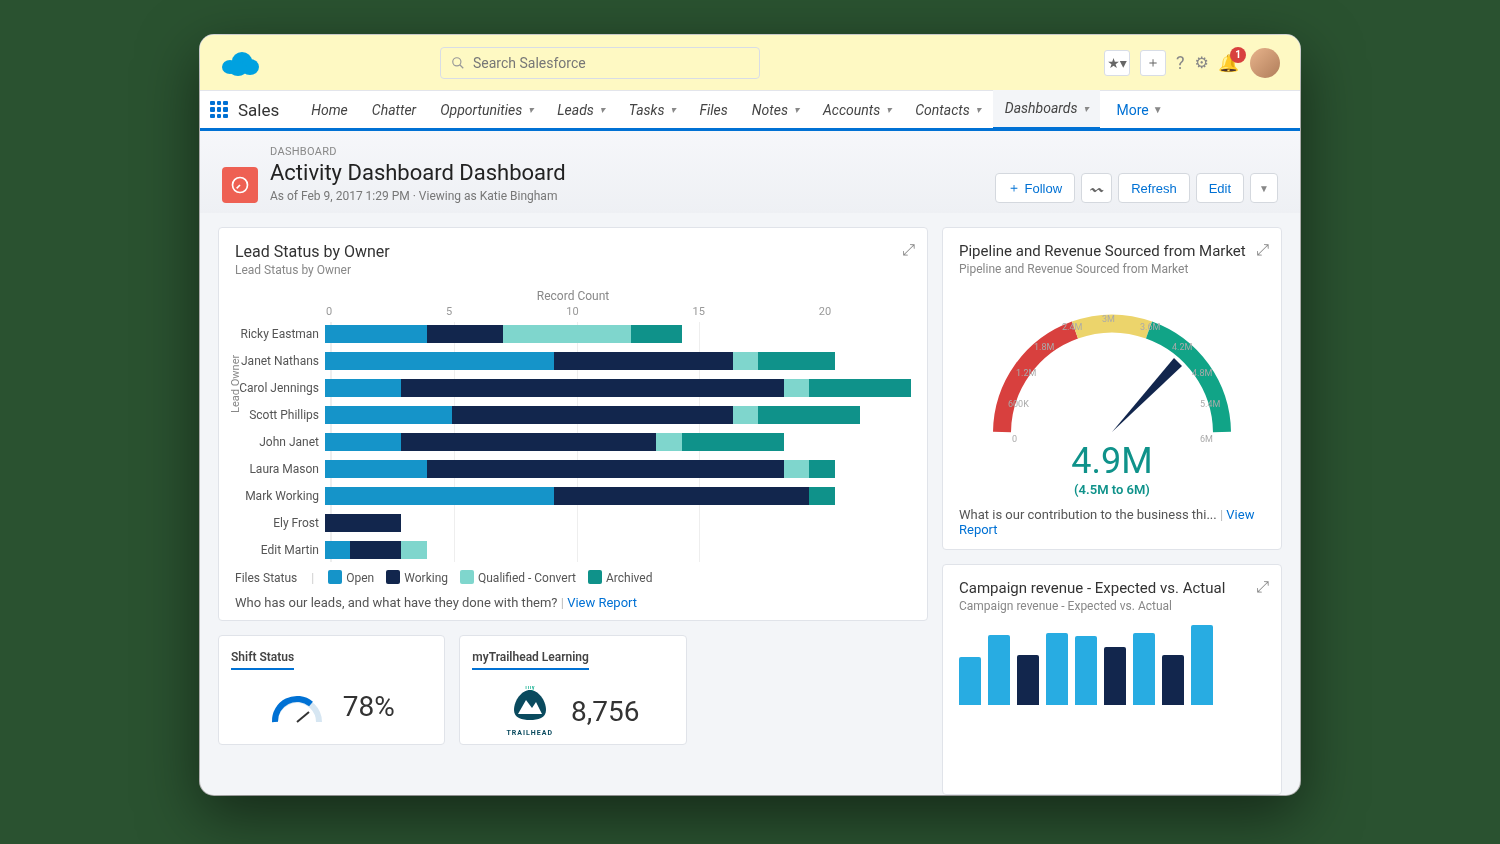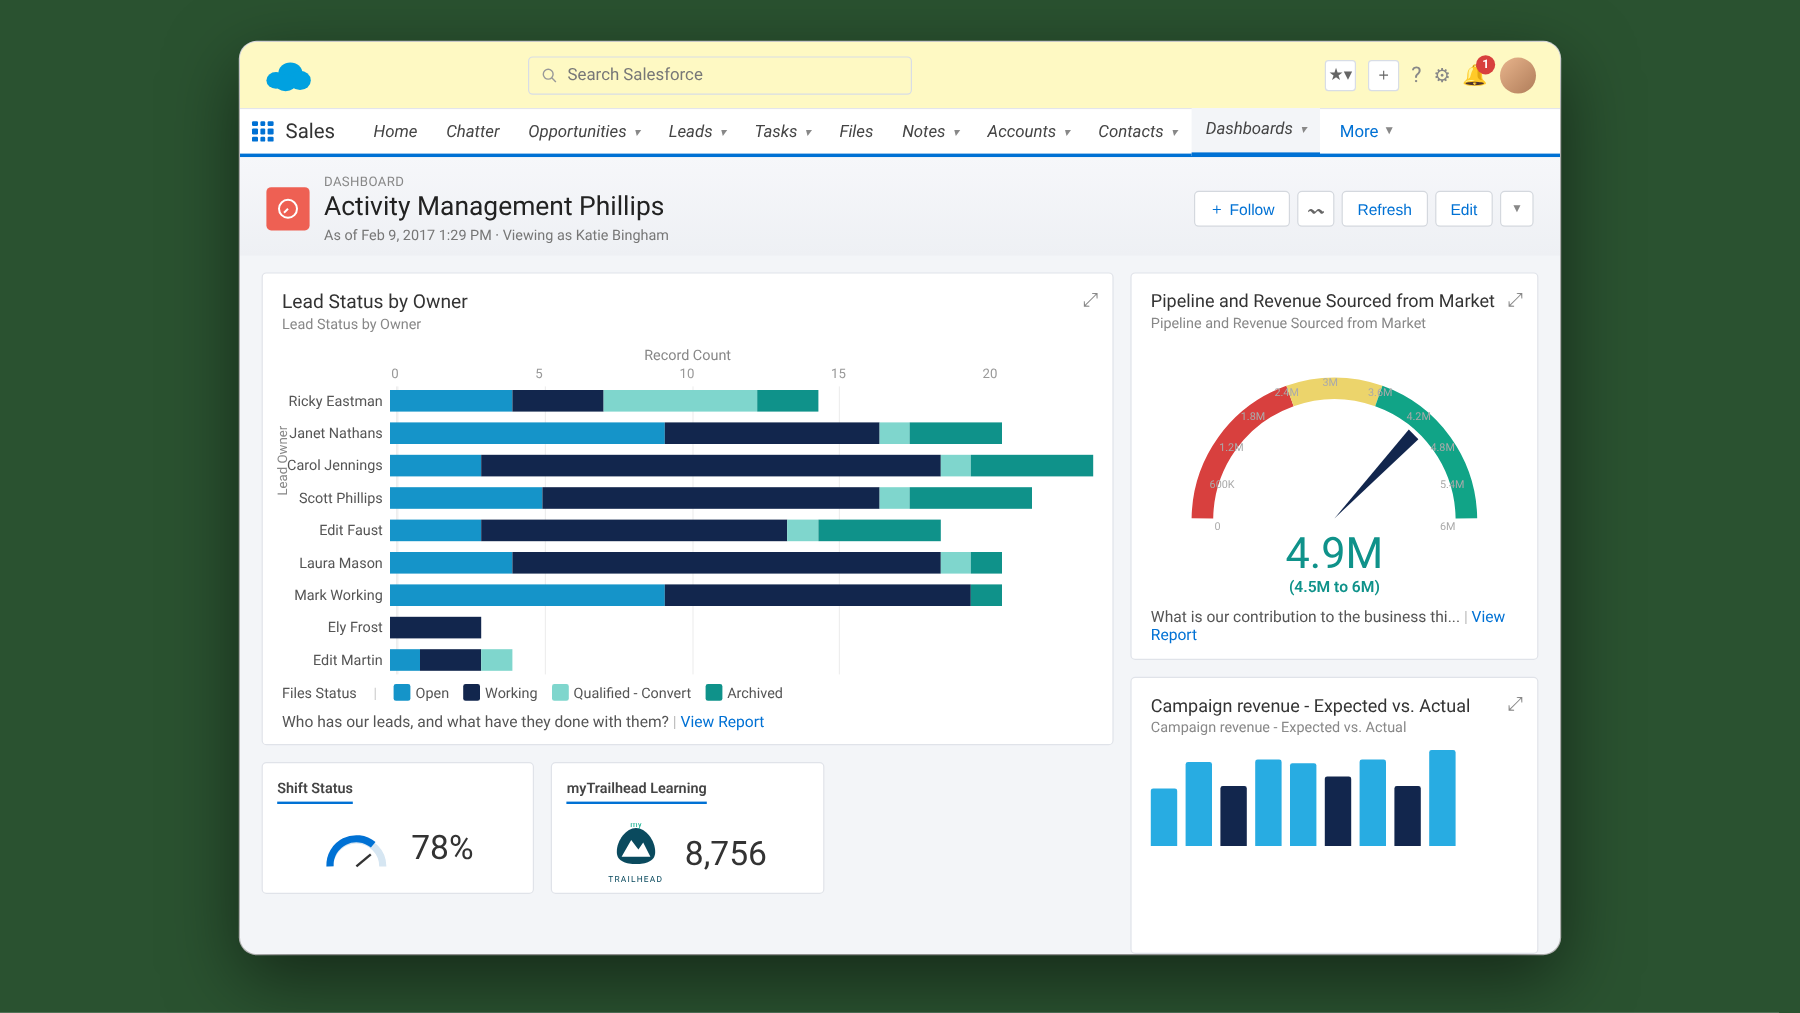--- a/index.html
+++ b/index.html
@@ -49,21 +49,21 @@
   .app-name { font-size: 17px; font-weight: 400; color: #333; margin-right: 20px; }
   .nav-item {
     padding: 0 12px; height: 40px; display: flex; align-items: center; color: #444;
     cursor: pointer; gap: 6px;
   }
   .nav-item.active { border-bottom: 3px solid #0071d4; margin-bottom: -3px; background: #f3f5f8; }
   .chev { font-size: 10px; color: #888; }
   .more-link { color: #0071d4; margin-left: 4px; display:flex; align-items:center; gap:4px;}
   
   .page-header {
-    padding: 14px 22px 10px; display: flex; align-items: center;
+    padding: 14px 22px 10px; display: flex; align-items: flex-end;
     background: linear-gradient(#f6f7fa,#eef0f4);
   }
   .ph-icon {
     width: 36px; height: 36px; border-radius: 4px; background: #ee6053;
     display: flex; align-items: center; justify-content: center; margin-right: 12px;
   }
   .ph-label { font-size: 11px; color: #888; letter-spacing: .3px; }
   .ph-title { font-size: 22px; color: #222; margin-top: 2px; }
   .ph-meta { font-size: 12px; color: #777; margin-top: 4px; }
   .ph-actions { margin-left: auto; display: flex; gap: 6px; }
@@ -183,21 +183,21 @@
 
   <div class="page-header">
     <div class="ph-icon">
       <svg width="20" height="20" viewBox="0 0 24 24">
           <circle cx="12" cy="12" r="9" fill="none" stroke="#fff" stroke-width="2"></circle>
           <path d="M12 12 L8 16" stroke="#fff" stroke-width="2"></path>
         </svg>
     </div>
     <div>
       <div class="ph-label">DASHBOARD</div>
-      <div class="ph-title">Activity Management Phillips</div>
+      <div class="ph-title">Activity Dashboard Dashboard</div>
       <div class="ph-meta">As of Feb 9, 2017 1:29 PM · Viewing as Katie Bingham</div>
     </div>
     <div class="ph-actions">
       <button class="btn">
           <span style="color:#0071d4;">＋</span>
           <span>Follow</span>
         </button>
       <button class="btn icon-only">〰</button>
       <button class="btn">Refresh</button>
       <button class="btn">Edit</button>
@@ -263,21 +263,21 @@
                 <div class="sbc-row">
                   <div class="sbc-name">Scott Phillips</div>
                   <div class="sbc-bar">
                     <div style="width: 21.7391%; background: rgb(21, 148, 201);"></div>
                     <div style="width: 47.8261%; background: rgb(18, 38, 77);"></div>
                     <div style="width: 4.34783%; background: rgb(127, 214, 205);"></div>
                     <div style="width: 17.3913%; background: rgb(15, 146, 138);"></div>
                   </div>
                 </div>
                 <div class="sbc-row">
-                  <div class="sbc-name">Edit Faust</div>
+                  <div class="sbc-name">John Janet</div>
                   <div class="sbc-bar">
                     <div style="width: 13.0435%; background: rgb(21, 148, 201);"></div>
                     <div style="width: 43.4783%; background: rgb(18, 38, 77);"></div>
                     <div style="width: 4.34783%; background: rgb(127, 214, 205);"></div>
                     <div style="width: 17.3913%; background: rgb(15, 146, 138);"></div>
                   </div>
                 </div>
                 <div class="sbc-row">
                   <div class="sbc-name">Laura Mason</div>
                   <div class="sbc-bar">
@@ -343,21 +343,21 @@
         </div>
         <div class="small-card">
           <h4>myTrailhead Learning</h4>
           <div class="small-body">
             <div style="text-align:center;">
               <svg width="44" height="36" viewBox="0 0 44 36">
                 <path d="M22 4 C30 4 38 14 38 24 C38 32 30 34 22 34 C14 34 6 32 6 24 C6 14 14 4 22 4 Z" fill="#0a4a5e"></path>
                 <path d="M10 28 L18 14 L24 22 L28 16 L34 28 Z" fill="#fff"></path>
                 <text x="22" y="3" font-size="7" fill="#0a8" text-anchor="middle">my</text>
               </svg>
-              <div style="font-size:7px;letter-spacing:1px;color:#0a4a5e;font-weight:400;">TRAILHEAD</div>
+              <div style="font-size:7px;letter-spacing:1px;color:#0a4a5e;font-weight:700;">TRAILHEAD</div>
             </div>
             <span>8,756</span>
           </div>
         </div>
       </div>
     </div>
 
     <div class="right-col">
       <div class="card" style="padding-bottom:12px;">
         <div class="expand-icon">⤢</div>

